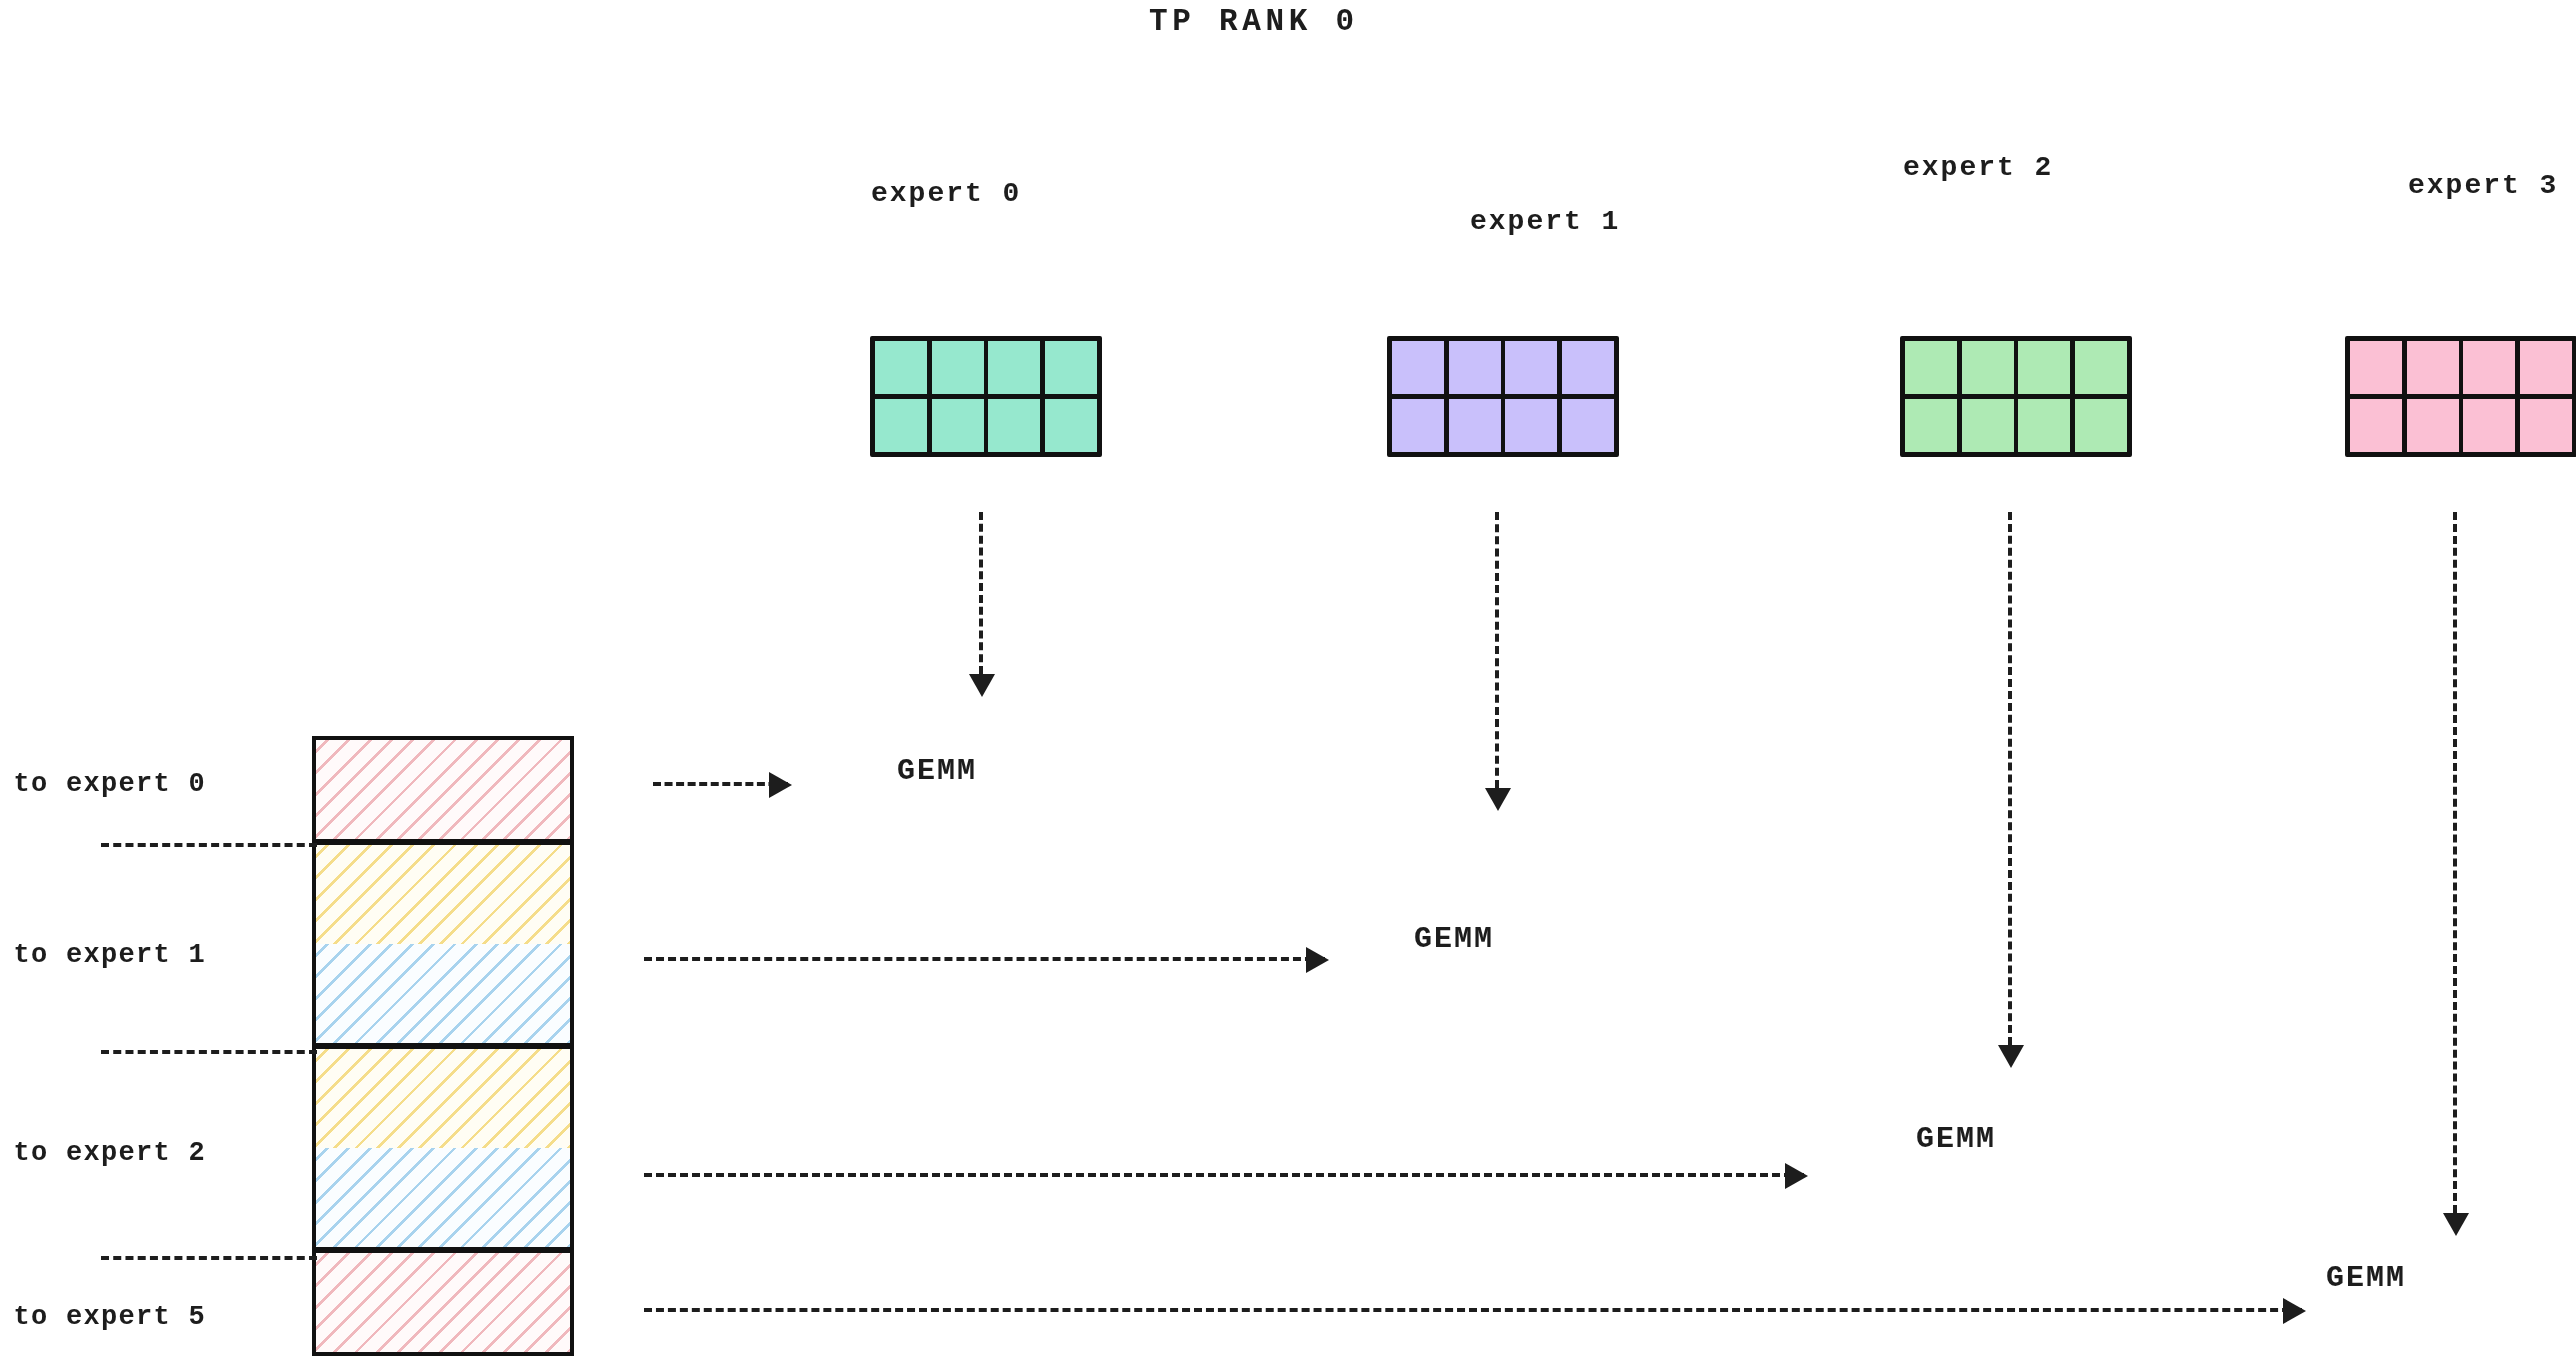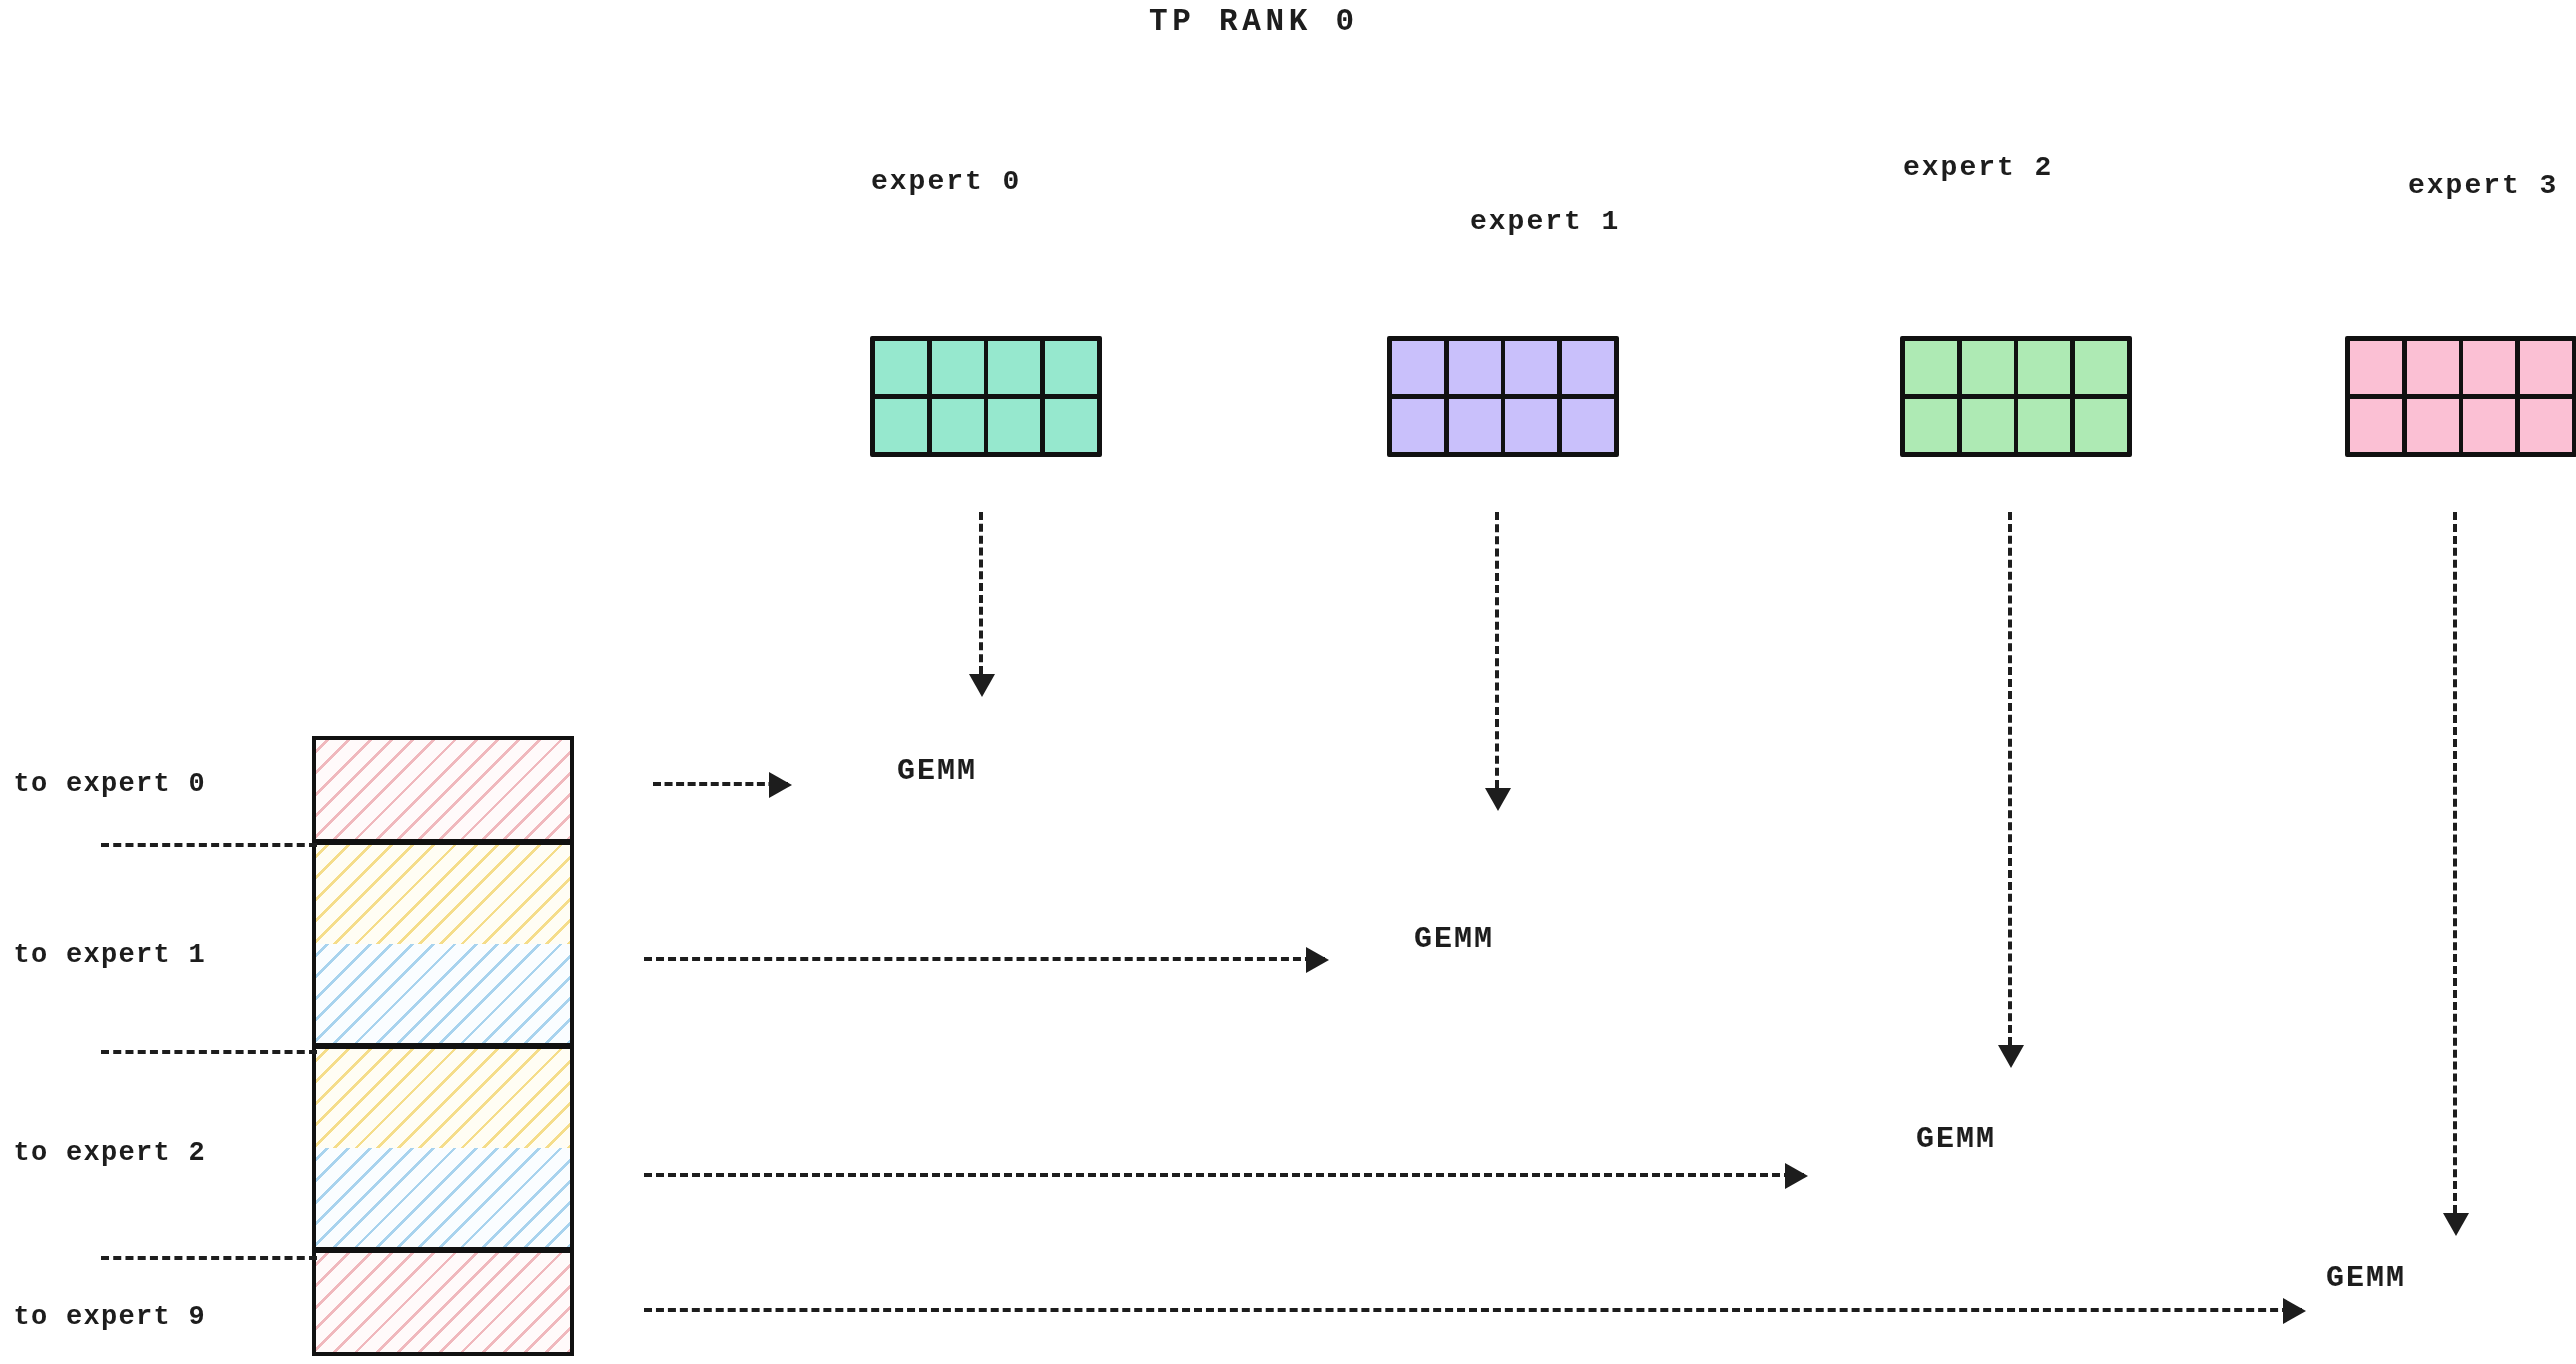--- a/index.html
+++ b/index.html
@@ -168,21 +168,21 @@
     user-select: none;
   }
 </style>
 </head>
 <body>
 
 <div id="stage">
 
   <div id="title" class="hand">TP RANK 0</div>
 
-  <div class="hand expert-label" style="left:871px; top:166px;text-align:center;">expert 0</div>
+  <div class="hand expert-label" style="left:871px; top:178px;text-align:center;">expert 0</div>
   <div class="expert-grid" style="left:870px; top:336px;">
     <div class="expert-cell" style="background:#96e8ce"></div>
     <div class="expert-cell" style="background:#96e8ce"></div>
     <div class="expert-cell" style="background:#96e8ce"></div>
     <div class="expert-cell" style="background:#96e8ce"></div>
     <div class="expert-cell" style="background:#96e8ce"></div>
     <div class="expert-cell" style="background:#96e8ce"></div>
     <div class="expert-cell" style="background:#96e8ce"></div>
     <div class="expert-cell" style="background:#96e8ce"></div>
   </div>
@@ -236,21 +236,21 @@
     <div class="token-seg hatch-pink" style="flex: 1 1 0;"></div>
   </div>
 
   <div class="leader" style="left:101px; top:843px; width:216px;"></div>
   <div class="leader" style="left:101px; top:1050px; width:216px;"></div>
   <div class="leader" style="left:101px; top:1256px; width:216px;"></div>
 
   <div class="hand row-label" style="left:13.5px; top:769px;">to expert 0</div>
   <div class="hand row-label" style="left:13.5px; top:940px;">to expert 1</div>
   <div class="hand row-label" style="left:13.5px; top:1138px;">to expert 2</div>
-  <div class="hand row-label" style="left:13.5px; top:1302px;">to expert 9</div>
+  <div class="hand row-label" style="left:13.5px; top:1302px;">to expert 5</div>
 
   <div class="h-arrow" style="left:653px; top:782px; width:135px;"></div>
   <div class="h-arrow" style="left:644px; top:957px; width:681px;"></div>
   <div class="h-arrow" style="left:644px; top:1173px; width:1160px;"></div>
   <div class="h-arrow" style="left:644px; top:1308px; width:1658px;"></div>
 
   <div class="hand gemm" style="left:897px; top:754px;">GEMM</div>
   <div class="hand gemm" style="left:1414px; top:922px;">GEMM</div>
   <div class="hand gemm" style="left:1916px; top:1122px;">GEMM</div>
   <div class="hand gemm" style="left:2326px; top:1261px;">GEMM</div>

